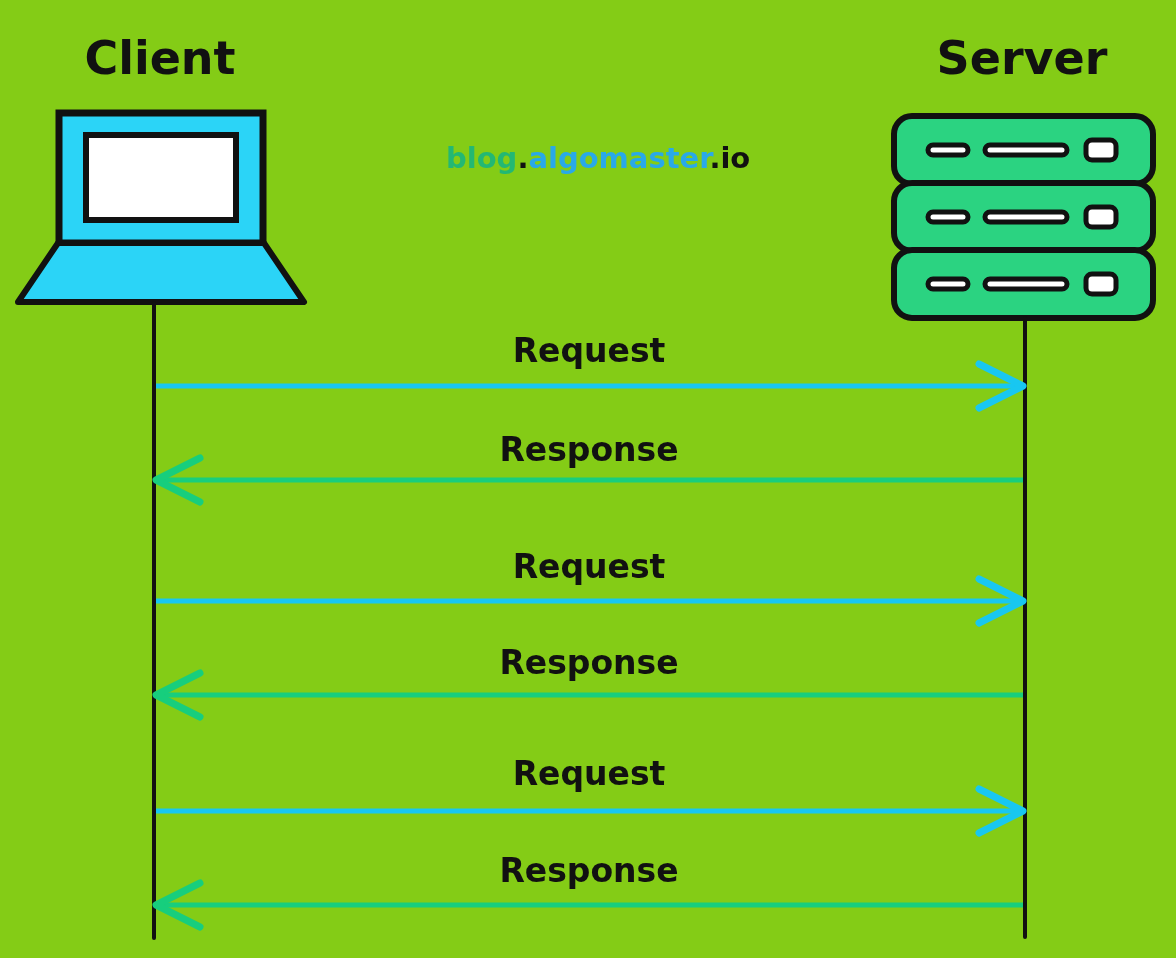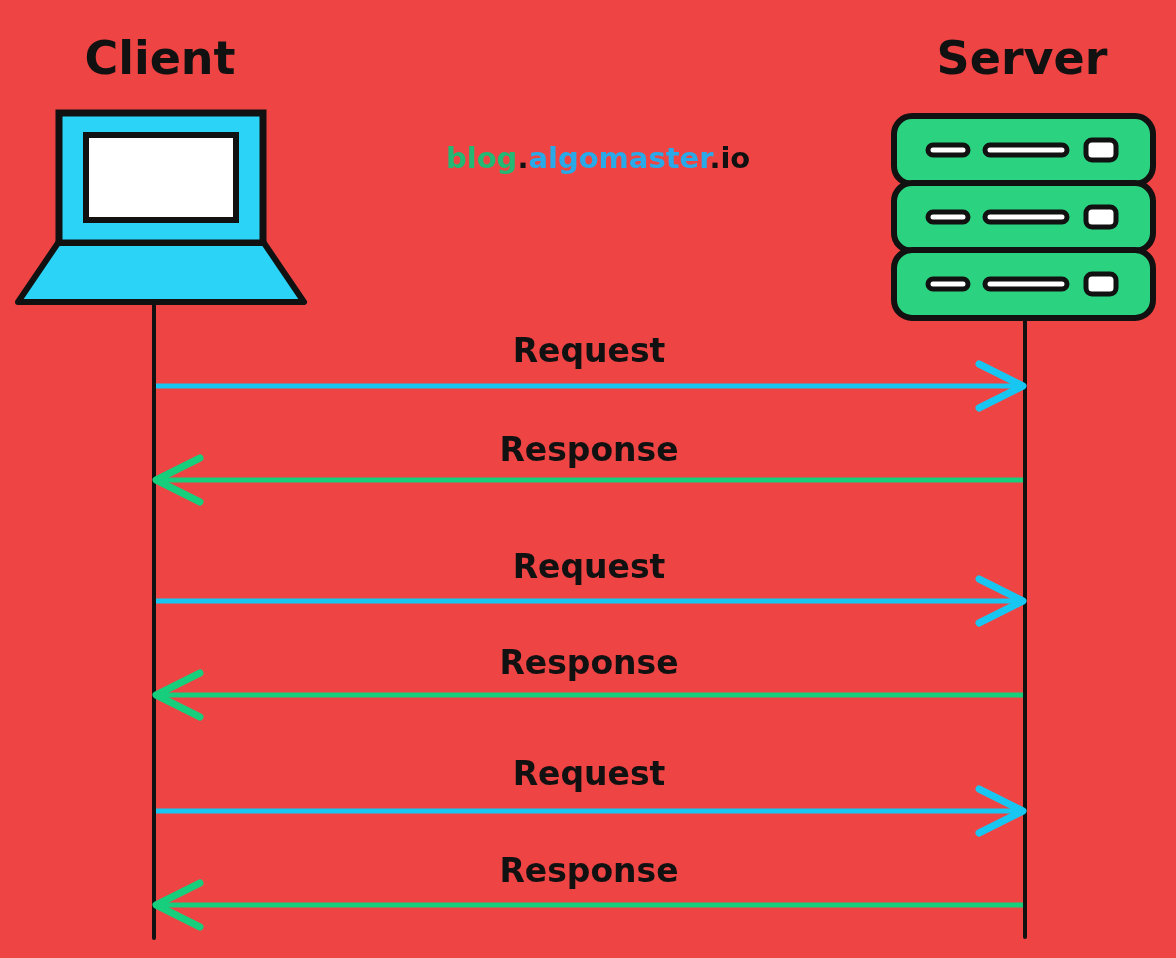--- a/index.html
+++ b/index.html
@@ -5,21 +5,21 @@
   html, body {
     margin: 0;
     padding: 0;
     background: #ffffff;
     font-family: "DejaVu Sans", sans-serif;
   }
   .canvas {
     position: relative;
     width: 1176px;
     height: 958px;
-    background: #ef4444;
+    background: #84cc16;
     overflow: hidden;
   }
   svg { display: block; }
 
   
   .actor-title {
     font-family: "DejaVu Sans", sans-serif;
     font-size: 46px;
     font-weight: 600;
     fill: #111111;

